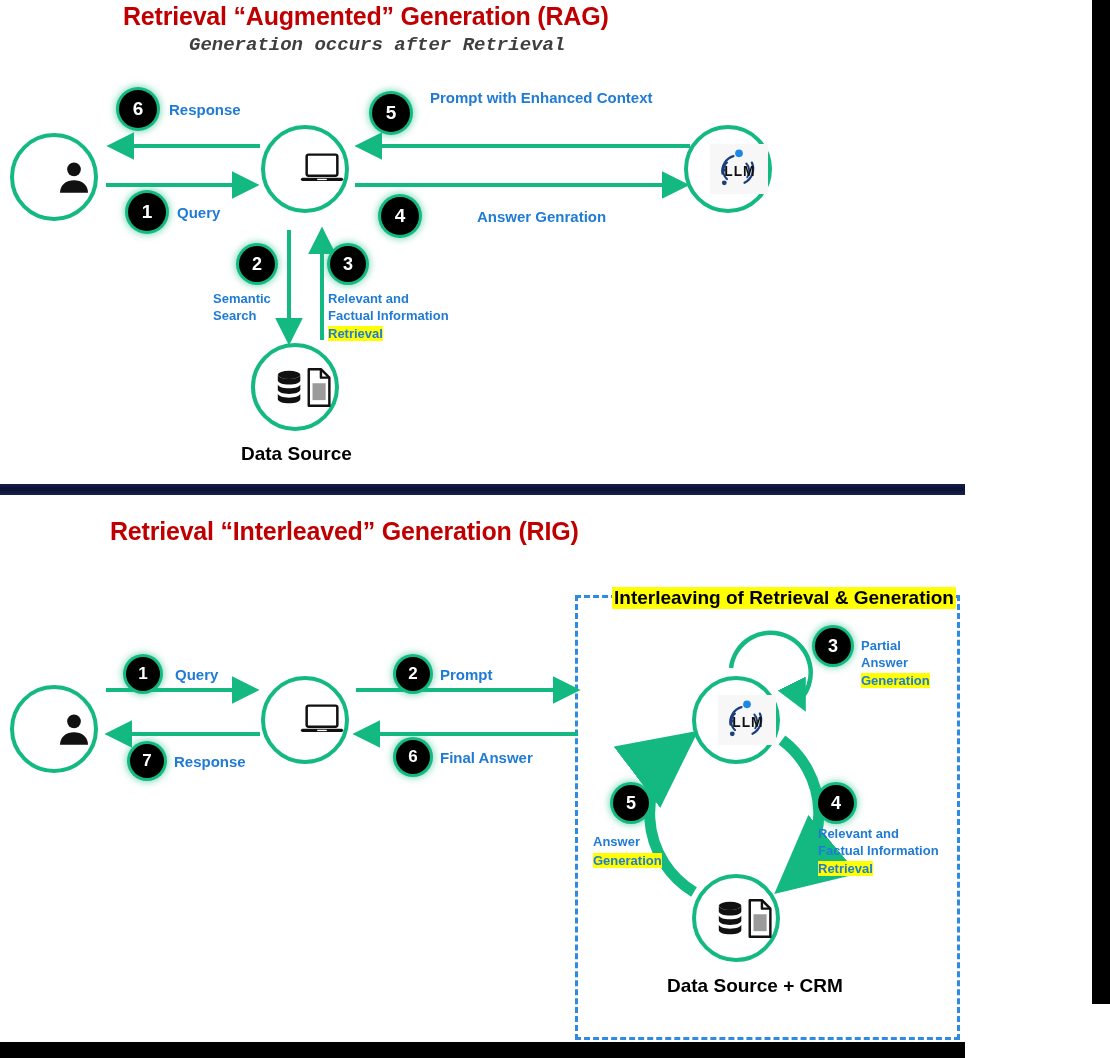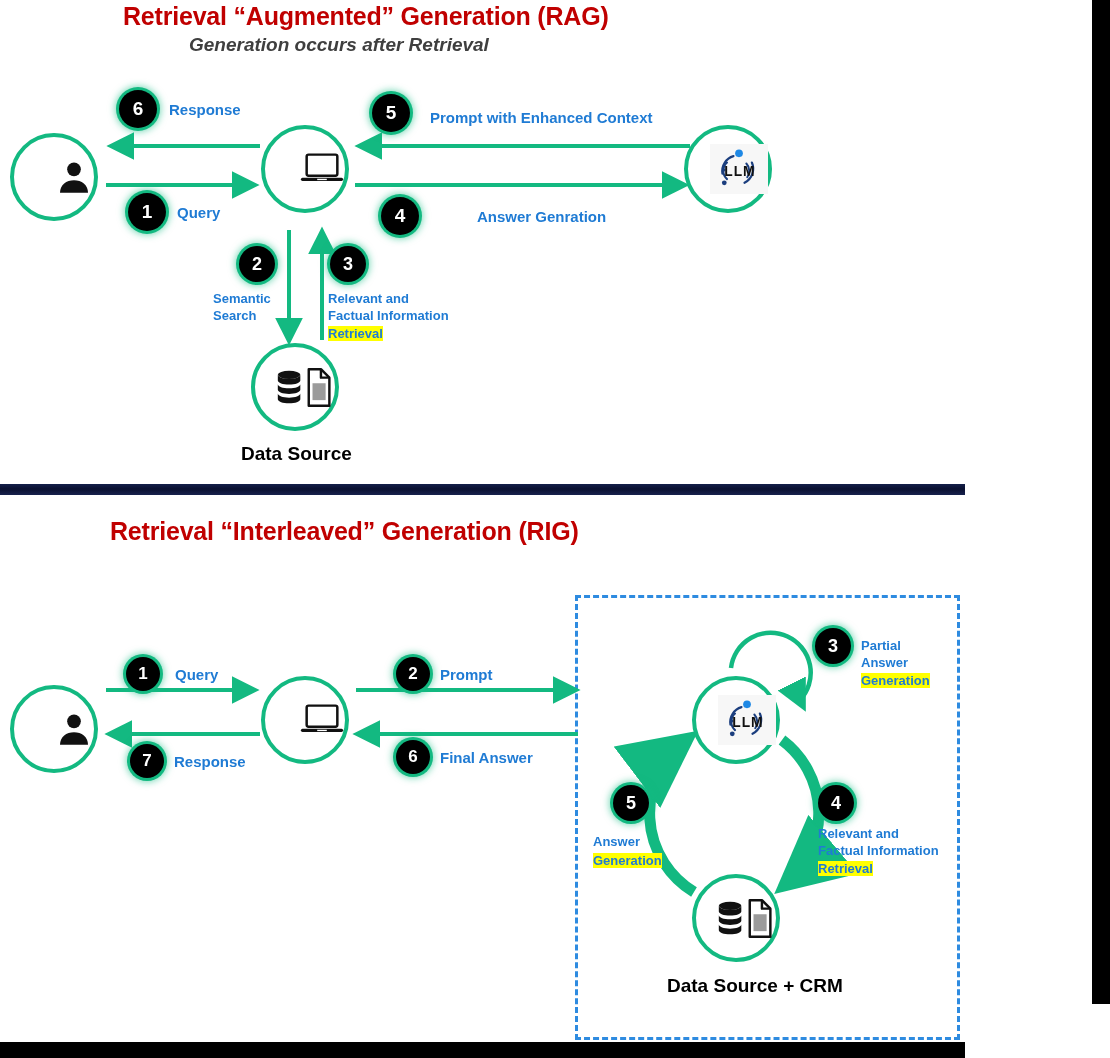--- a/index.html
+++ b/index.html
@@ -3,21 +3,21 @@
 <meta charset="utf-8">
 <style>
   html,body{margin:0;padding:0;background:#ffffff;}
   body{width:1110px;height:1058px;position:relative;overflow:hidden;
        font-family:"Liberation Sans",sans-serif;}
   .stage{position:absolute;left:0;top:0;width:1004px;height:1058px;}
   .abs{position:absolute;}
 
   
   .title{font-weight:bold;font-size:25px;color:#C00000;white-space:nowrap;letter-spacing:-0.2px;}
-  .subtitle{font-style:italic;font-weight:bold;font-size:19px;color:#3F3F3F;white-space:nowrap;}
+  .subtitle{font-style:italic;font-weight:bold;font-size:19px;color:#3F3F3F;white-space:nowrap;font-family:Liberation Mono, monospace;}
 
   
   .node{border:4px solid #13B981;border-radius:50%;box-sizing:border-box;
         background:#fff;display:flex;align-items:center;justify-content:flex-end;}
 
   
   .badge{border-radius:50%;background:#000;color:#fff;display:flex;
          align-items:center;justify-content:center;font-weight:bold;
          box-shadow:0 0 0 3px #13B981, 0 0 7px 4px rgba(19,185,129,.55);
          box-sizing:border-box;}
@@ -111,21 +111,21 @@
         <rect x="40" y="20" width="14" height="18" fill="#9B9B9B"></rect>
       </svg>
     </div>
 
     <div class="abs dark" style="left:241px;top:443px;">Data Source</div>
 
     <div class="abs badge" style="left:119px;top:90px;width:38px;height:38px;font-size:19px;">6</div>
     <div class="abs lbl" style="left:169px;top:100px;">Response</div>
 
     <div class="abs badge" style="left:372px;top:94px;width:38px;height:38px;font-size:19px;">5</div>
-    <div class="abs lbl" style="left:430px;top:108px;text-align:center;">Prompt with Enhanced Context</div>
+    <div class="abs lbl" style="left:430px;top:88px;text-align:center;">Prompt with Enhanced Context</div>
 
     <div class="abs badge" style="left:128px;top:193px;width:38px;height:38px;font-size:19px;">1</div>
     <div class="abs lbl" style="left:177px;top:203px;">Query</div>
 
     <div class="abs badge" style="left:381px;top:197px;width:38px;height:38px;font-size:19px;">4</div>
     <div class="abs lbl" style="left:477px;top:207px;">Answer Genration</div>
 
     <div class="abs badge" style="left:239px;top:246px;width:36px;height:36px;font-size:18px;">2</div>
     <div class="abs" style="left:213px;top:291px;">
       <div class="lbl sm">Semantic</div>
@@ -140,20 +140,21 @@
     </div>
   </div>
 
   <div class="abs divider" style="left:0;top:484px;width:965px;height:11px;"></div>
 
   <div class="abs" style="left:0;top:500px;width:1000px;height:545px;">
 
     <div class="abs title" style="left:110px;top:17px;">Retrieval “Interleaved” Generation (RIG)</div>
 
     <div class="abs dashbox" style="left:575px;top:95px;width:385px;height:445px;"></div>
+    <div class="abs boxtitle" style="left:612px;top:87px;padding:0 2px;">Interleaving of Retrieval &amp; Generation</div>
 
     <svg class="abs" style="left:0;top:0;" width="1000" height="545">
       <defs>
         <marker id="ah2" markerWidth="7" markerHeight="7" refX="5.6" refY="3.5" orient="auto">
           <path d="M0,0 L7,3.5 L0,7 Z" fill="#13B981"></path>
         </marker>
       </defs>
 
       <line x1="106" y1="190" x2="254" y2="190" stroke="#13B981" stroke-width="4" marker-end="url(#ah2)"></line>
 

